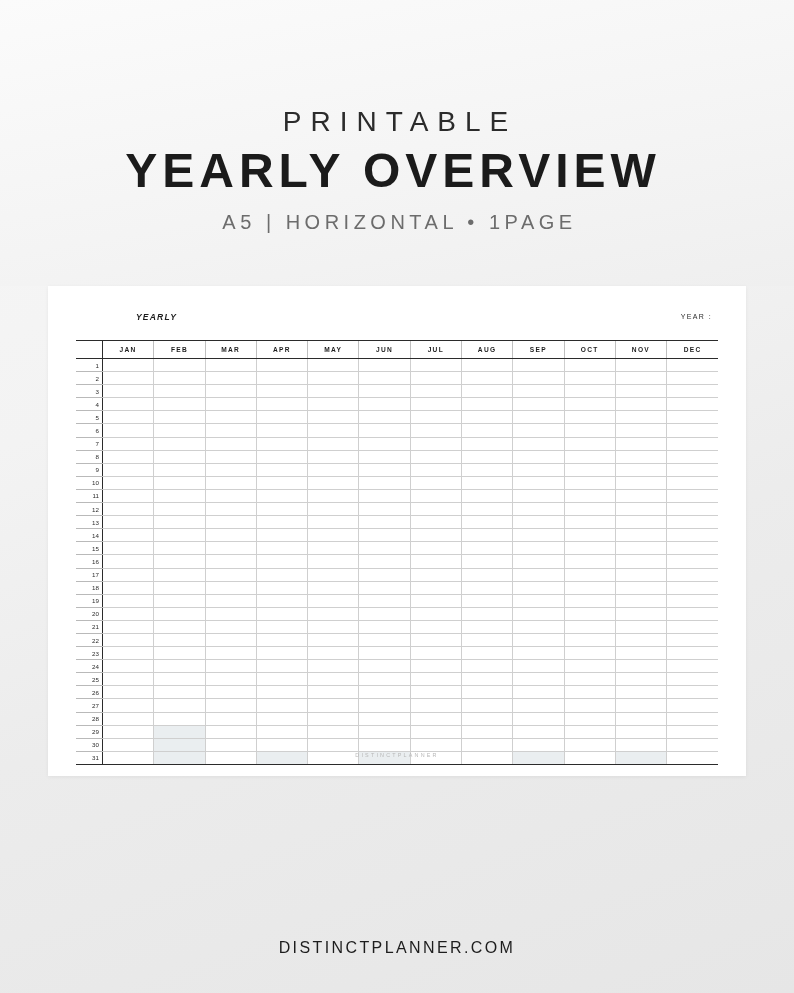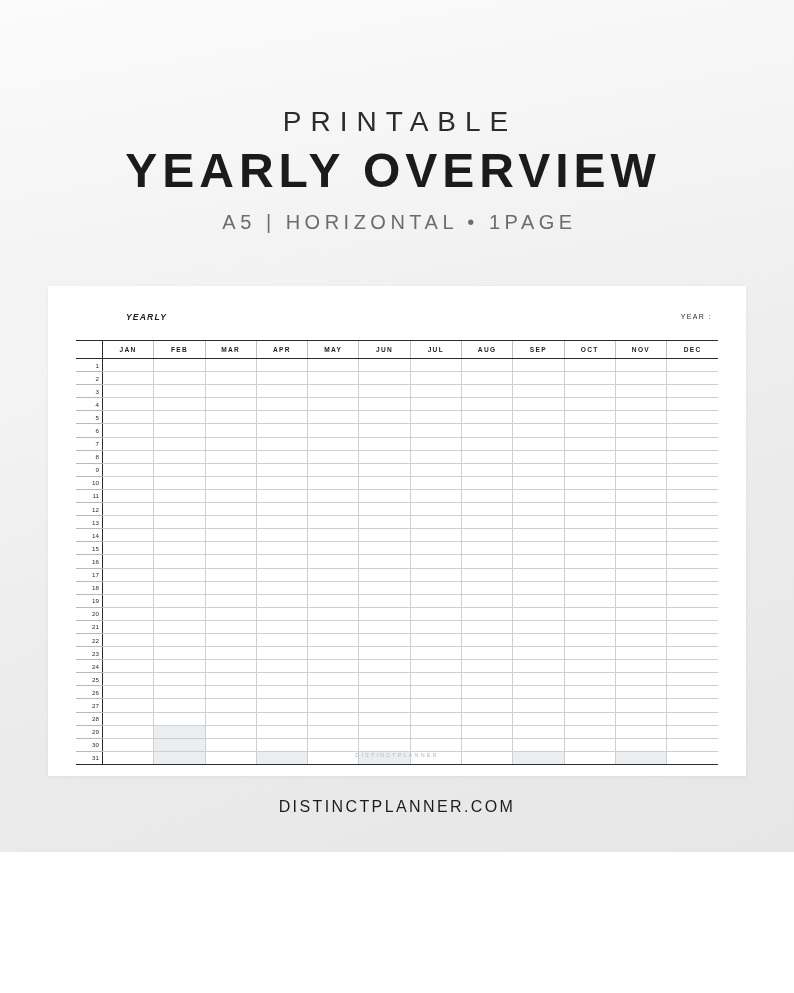--- a/index.html
+++ b/index.html
@@ -9,21 +9,21 @@
   body {
     width: 794px;
     height: 993px;
     font-family: "Liberation Sans", sans-serif;
     background: #ffffff;
     overflow: hidden;
   }
   .page {
     position: relative;
     width: 794px;
-    height: 852px;
+    height: 993px;
     background: linear-gradient(160deg, #f7f7f7 0%, #f3f3f3 35%, #ececec 60%, #e6e6e6 100%);
   }
   .hero {
     position: absolute;
     top: 0;
     left: 0;
     right: 0;
     height: 286px;
     background: linear-gradient(170deg, #fbfbfb 0%, #f4f4f4 60%, #efefef 100%);
   }
@@ -75,21 +75,21 @@
     right: 28px;
     top: 26px;
     bottom: 18px;
   }
   .sheet-head {
     position: relative;
     height: 22px;
   }
   .sheet-title {
     position: absolute;
-    left: 50px;
+    left: 60px;
     top: 0;
     font-size: 8.5px;
     font-weight: 700;
     font-style: italic;
     letter-spacing: 1.2px;
     color: #1d1d1d;
   }
   .sheet-year {
     position: absolute;
     right: 6px;

